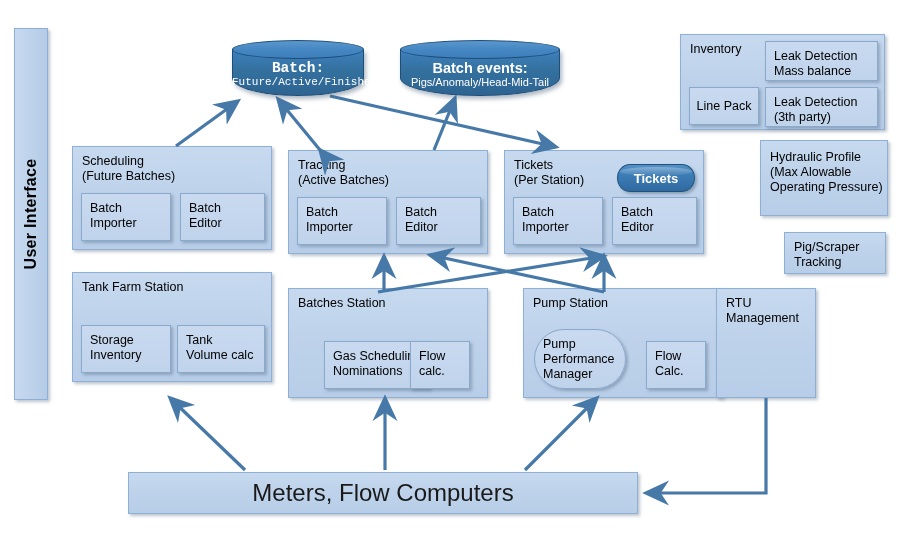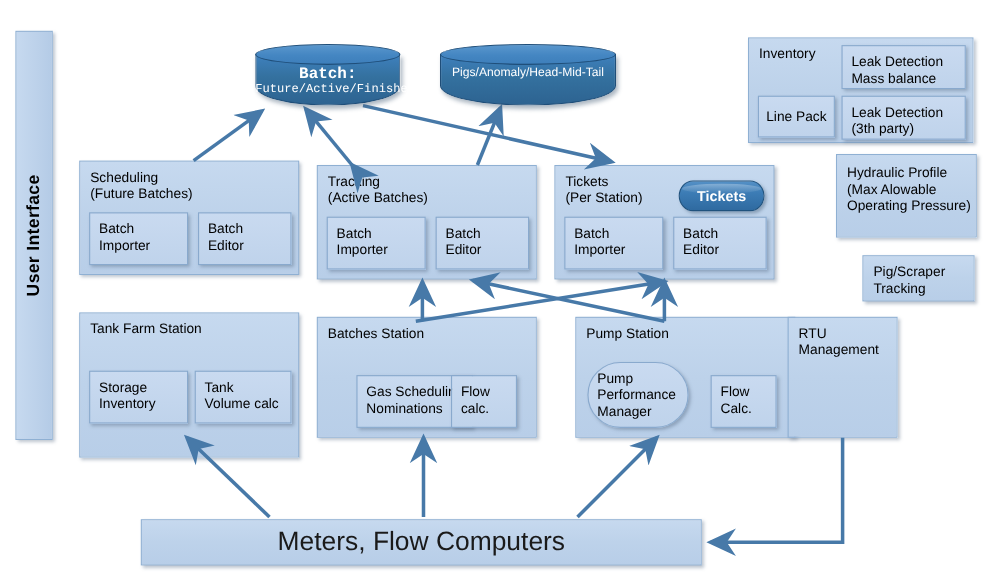--- a/index.html
+++ b/index.html
@@ -219,20 +219,21 @@
     <div class="txt">
       <span class="l1">Batch:</span>
       <span class="l2">Future/Active/Finished</span>
     </div>
   </div>
 
   <div class="cyl" style="left:400px; top:40px; width:160px; height:56px;">
     <div class="body"></div>
     <div class="top"></div>
     <div class="txt">
+      <span class="l1">Batch events:</span>
       <span class="l2">Pigs/Anomaly/Head-Mid-Tail</span>
     </div>
   </div>
 
   <div class="box" style="left:72px; top:146px; width:200px; height:104px;">
     <div class="label grp-title">Scheduling
 (Future Batches)</div>
     <div class="box inner" style="left:8px; top:46px; width:90px; height:48px;">
       <div class="label mod-label">Batch
 Importer</div>
@@ -267,21 +268,21 @@
       <div class="label mod-label">Batch
 Editor</div>
     </div>
   </div>
 
   <div class="minicyl" style="left:617px; top:164px; width:78px; height:28px;">
     <div class="cap"></div>
     <span>Tickets</span>
   </div>
 
-  <div class="box" style="left:72px; top:284px; width:200px; height:132px;">
+  <div class="box" style="left:72px; top:272px; width:200px; height:110px;">
     <div class="label grp-title">Tank Farm Station</div>
     <div class="box inner" style="left:8px; top:52px; width:90px; height:48px;">
       <div class="label mod-label">Storage
 Inventory</div>
     </div>
     <div class="box inner" style="left:104px; top:52px; width:88px; height:48px;">
       <div class="label mod-label">Tank
 Volume calc</div>
     </div>
   </div>

